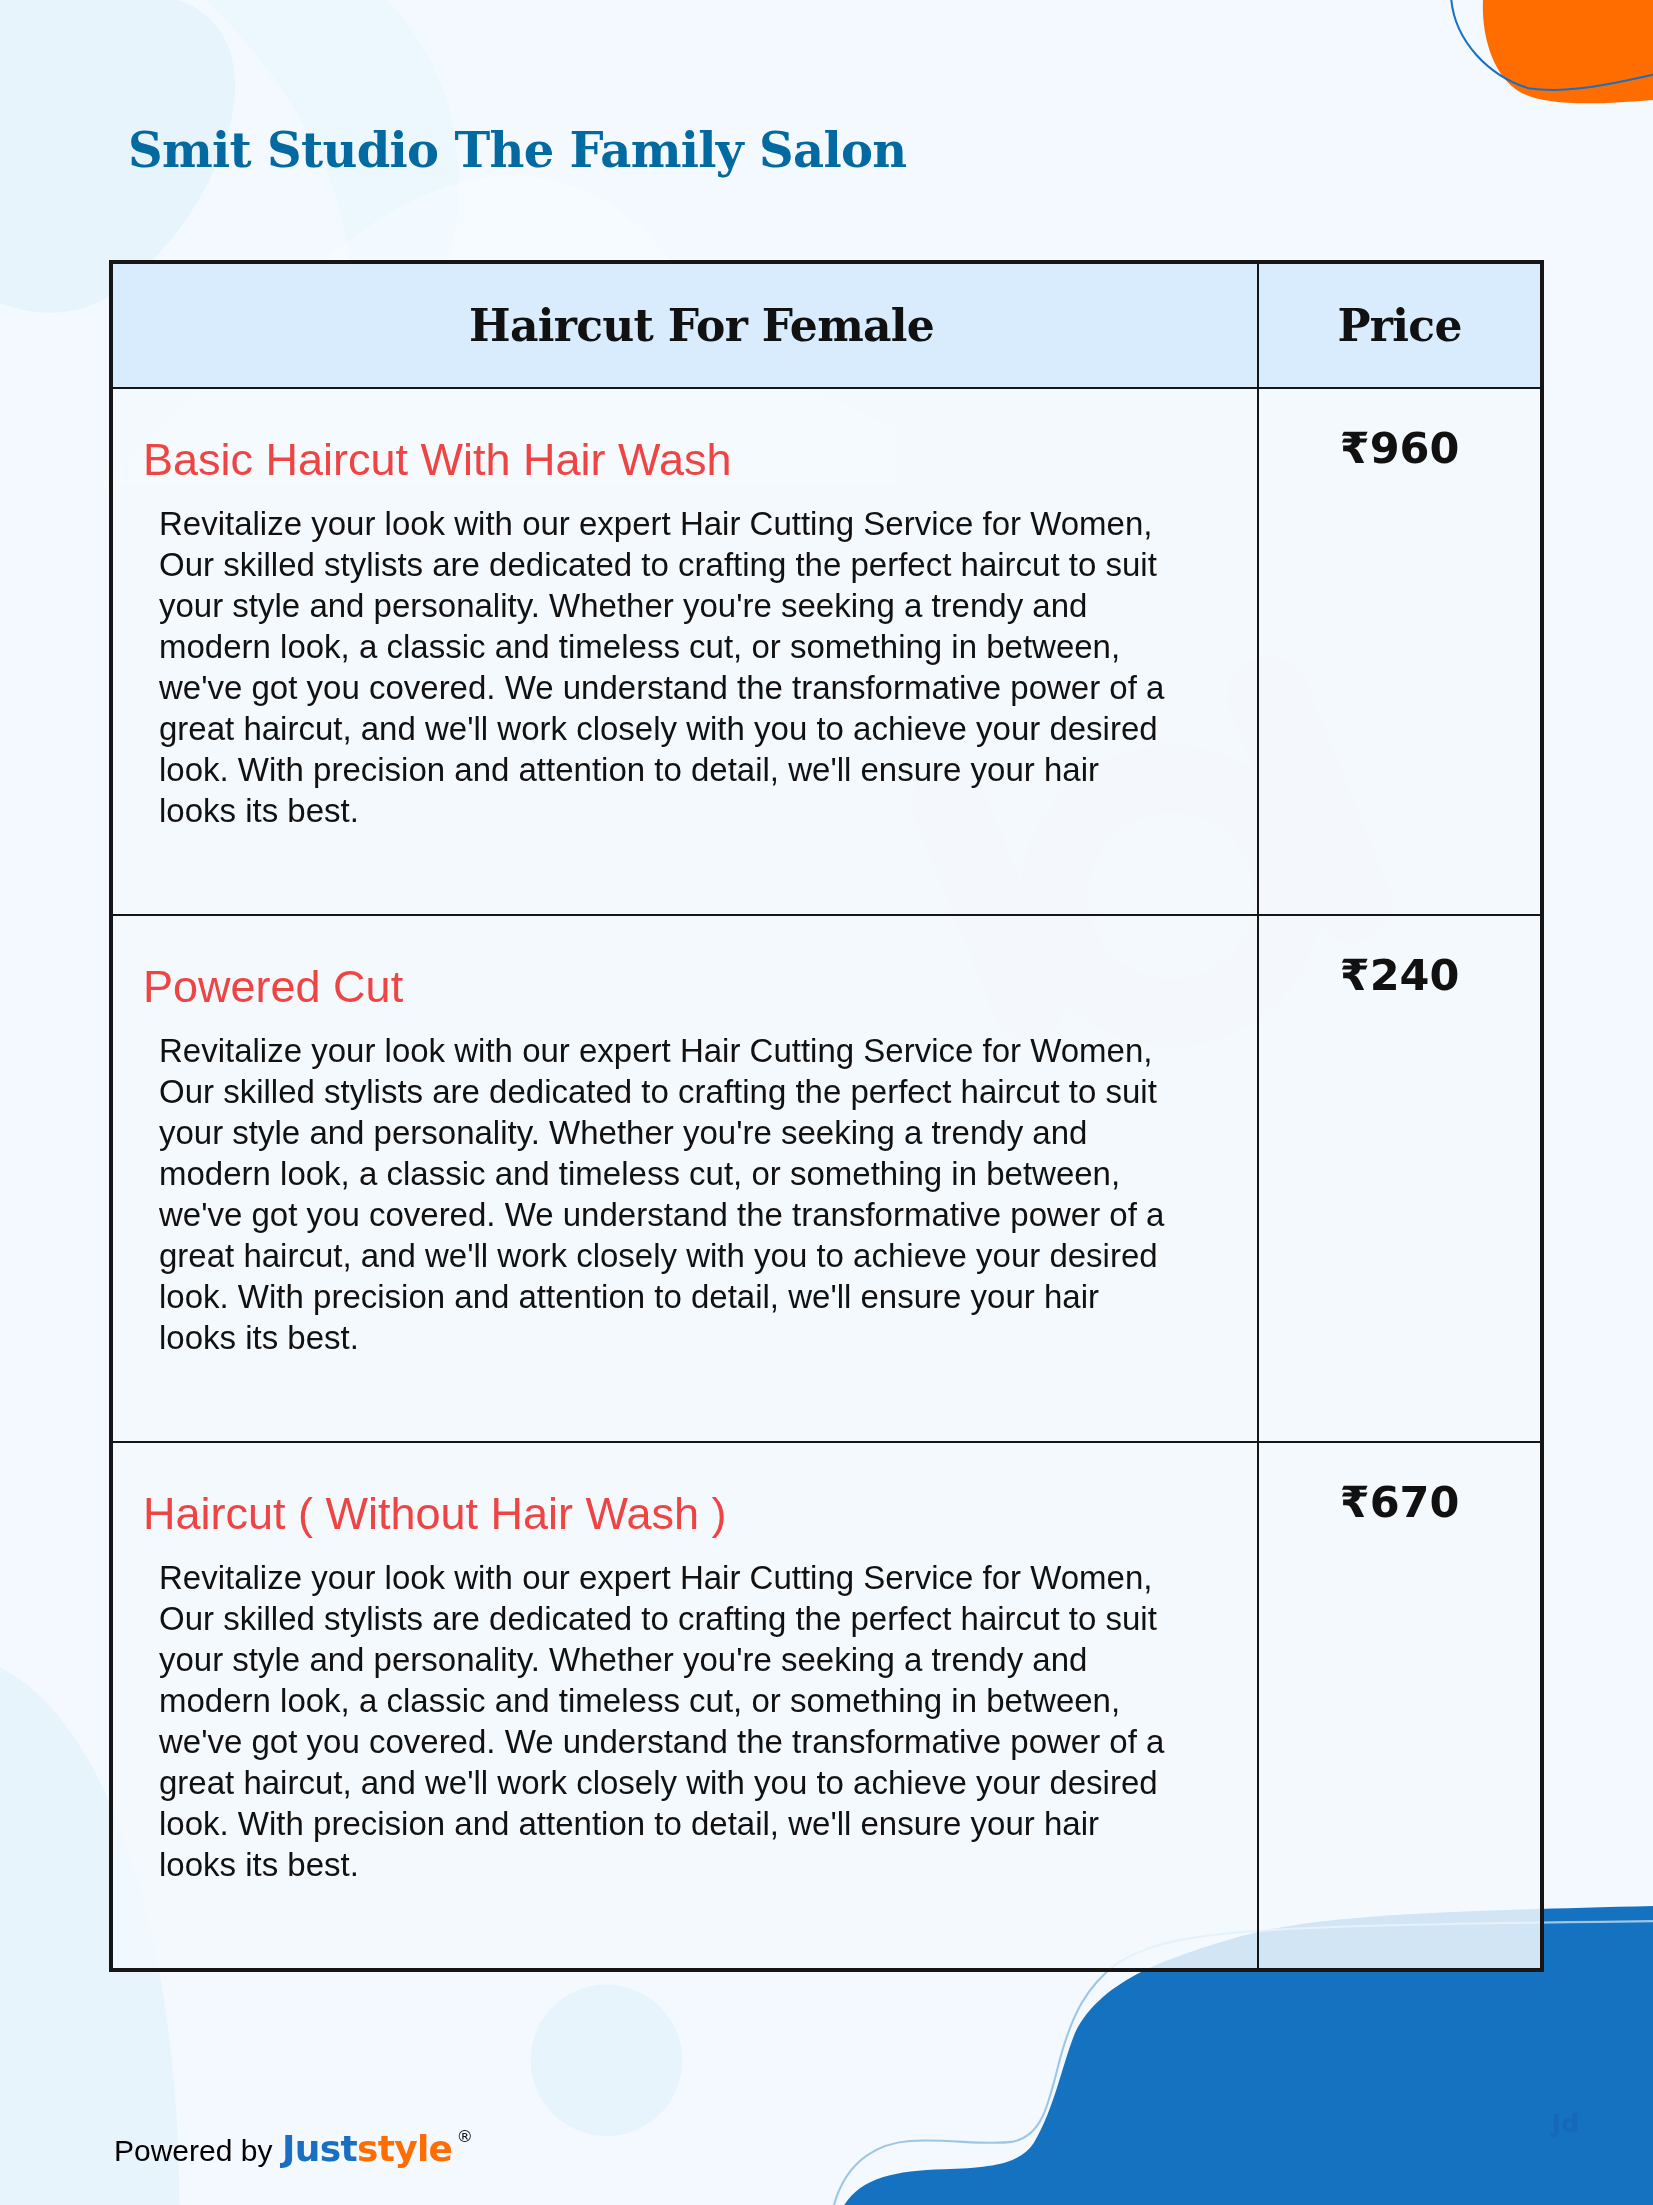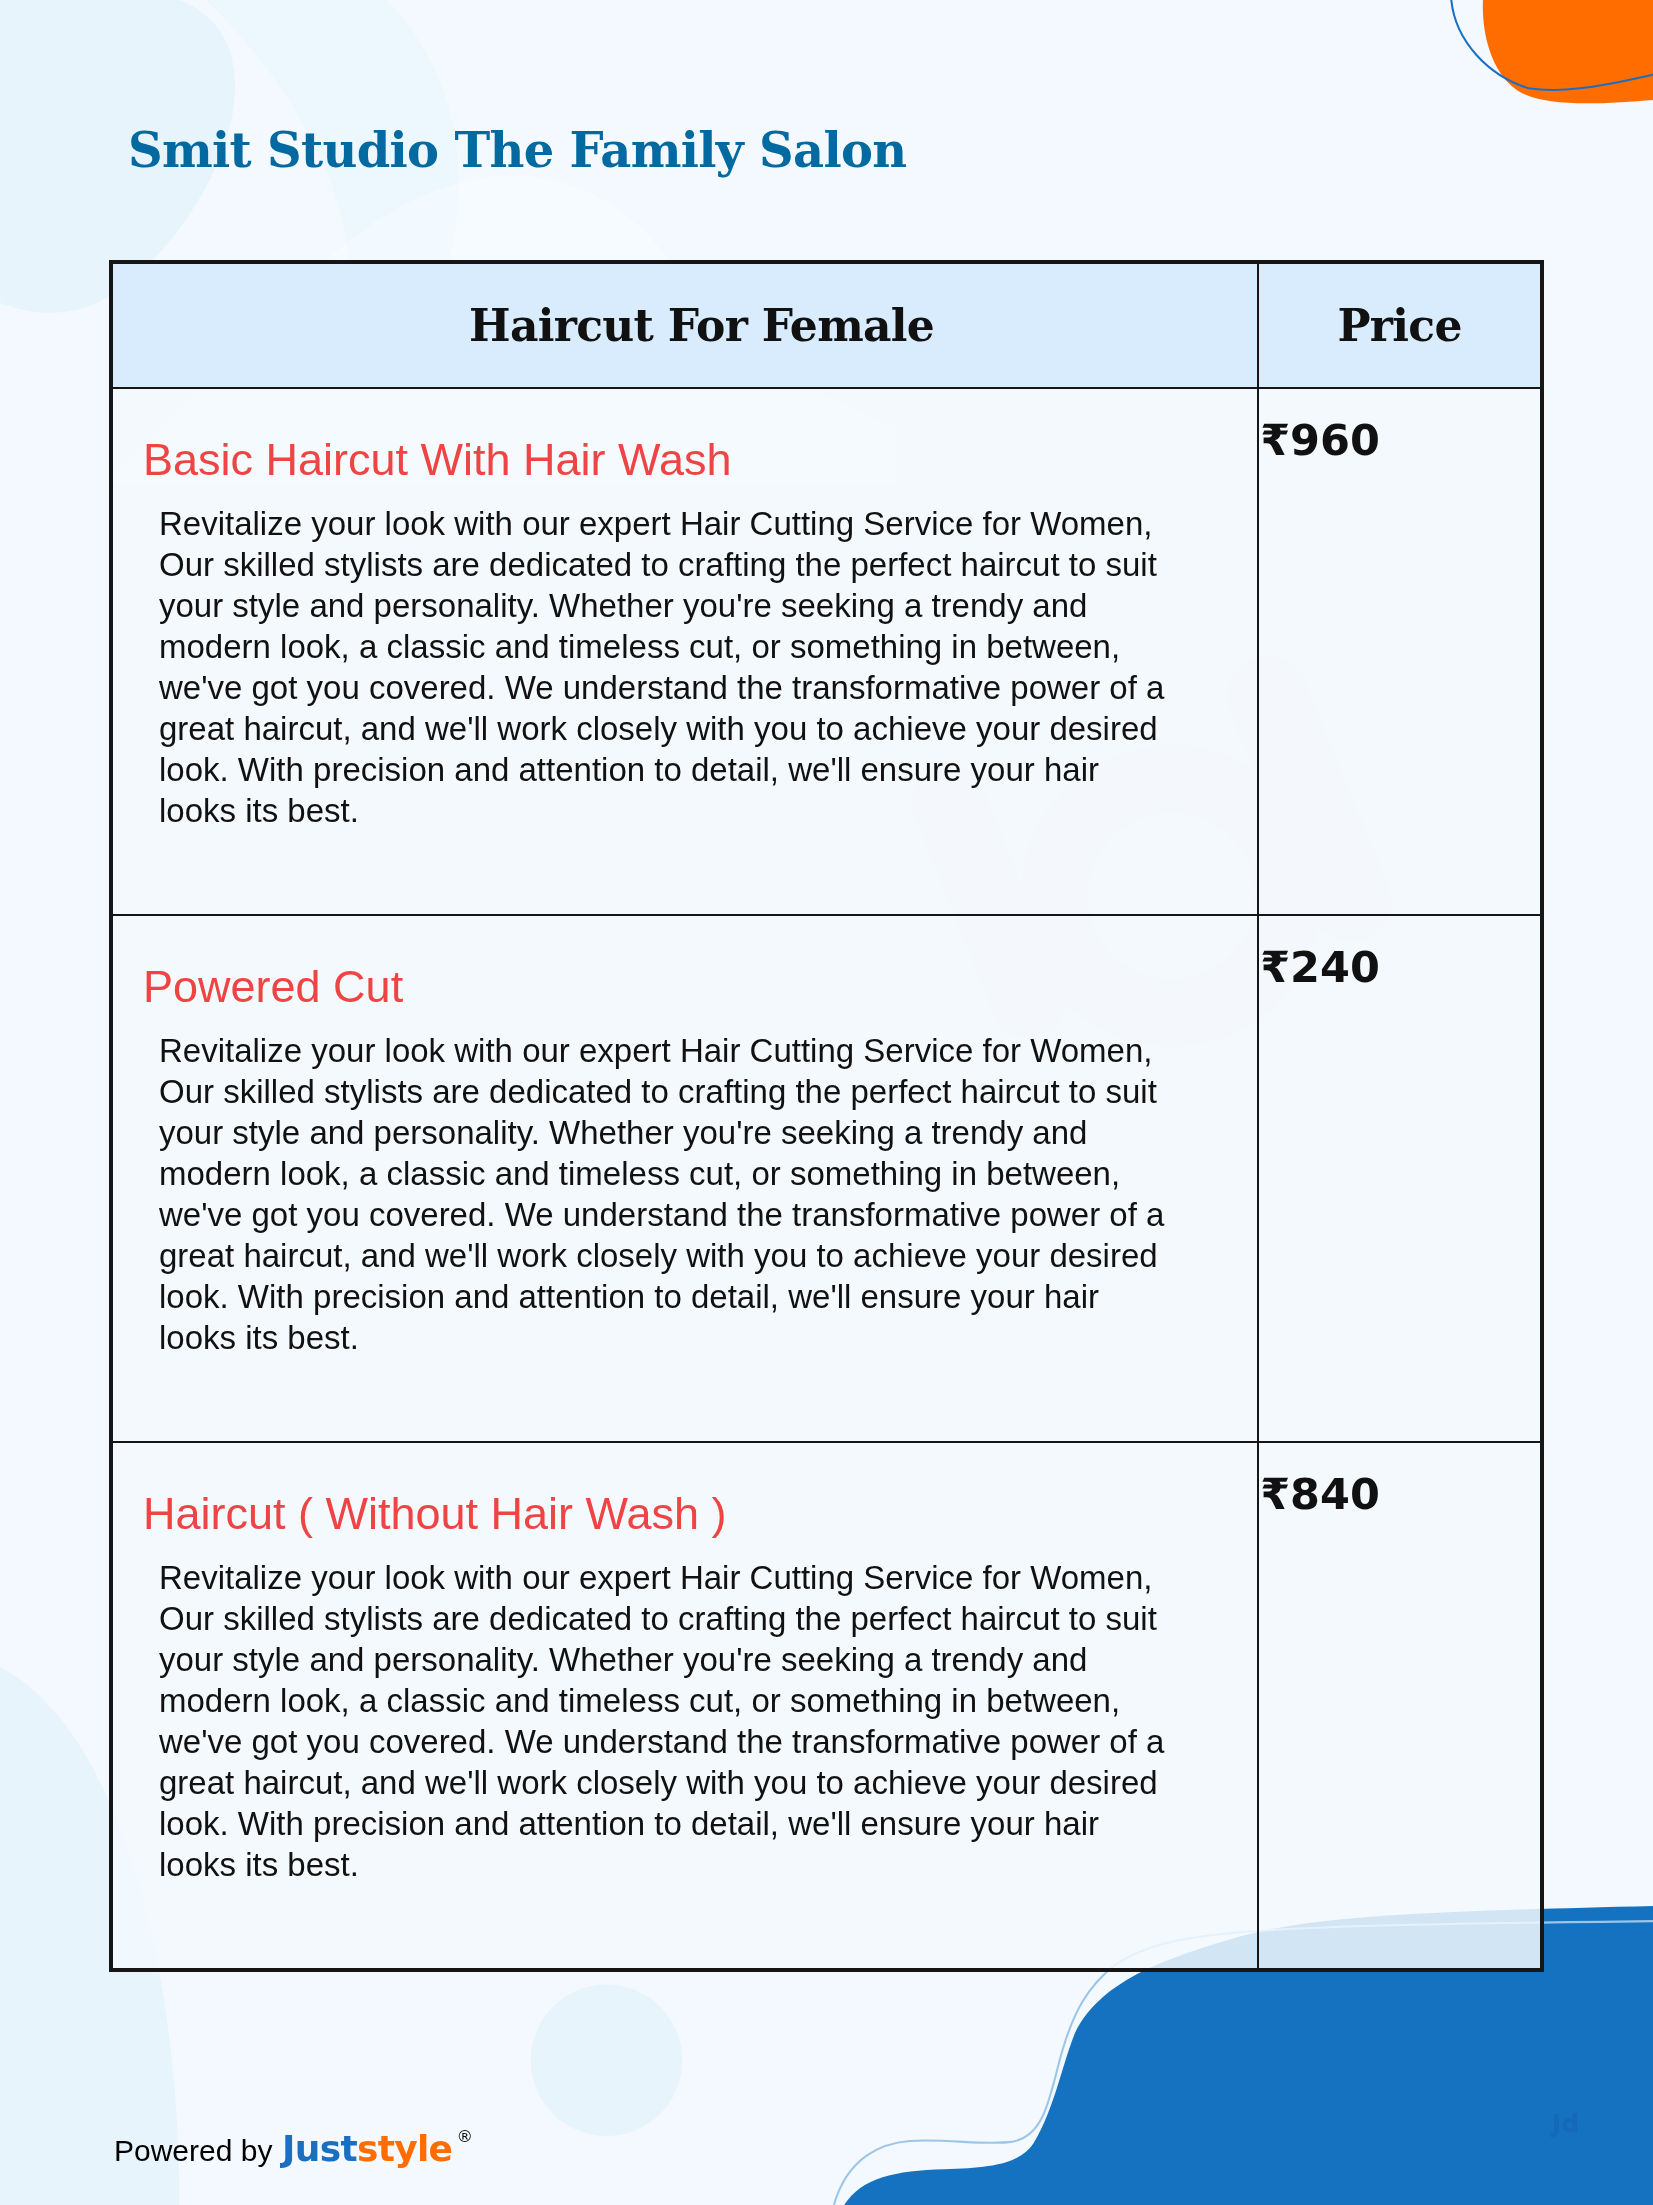--- a/index.html
+++ b/index.html
@@ -79,21 +79,22 @@
     }
     .service-desc {
       font-family: "Liberation Sans", sans-serif;
       font-size: 33px;
       line-height: 41px;
       margin: 16px;
       color: #111111;
       white-space: pre-line;
     }
     .cell-price {
-      padding-top: 26px;
+      text-align: center;
+      padding-top: 34px;
     }
     .price {
       font-family: "DejaVu Sans", sans-serif;
       font-weight: bold;
       font-size: 43px;
       color: #111111;
     }
     .footer {
       position: absolute;
       left: 114px;
@@ -212,21 +213,21 @@
         <p class="service-desc">Revitalize your look with our expert Hair Cutting Service for Women,
 Our skilled stylists are dedicated to crafting the perfect haircut to suit
 your style and personality. Whether you're seeking a trendy and
 modern look, a classic and timeless cut, or something in between,
 we've got you covered. We understand the transformative power of a
 great haircut, and we'll work closely with you to achieve your desired
 look. With precision and attention to detail, we'll ensure your hair
 looks its best.</p>
       </td>
       <td class="cell-price">
-        <span class="price">₹840</span>
+        <span class="price">₹670</span>
       </td>
     </tr>
   </tbody>
 </table>
 
 <div class="footer">
   <span class="powered-label">Powered by</span>
   <span class="brand">
     <span class="brand-just">Just</span><span class="brand-dial">style</span>
   </span>

